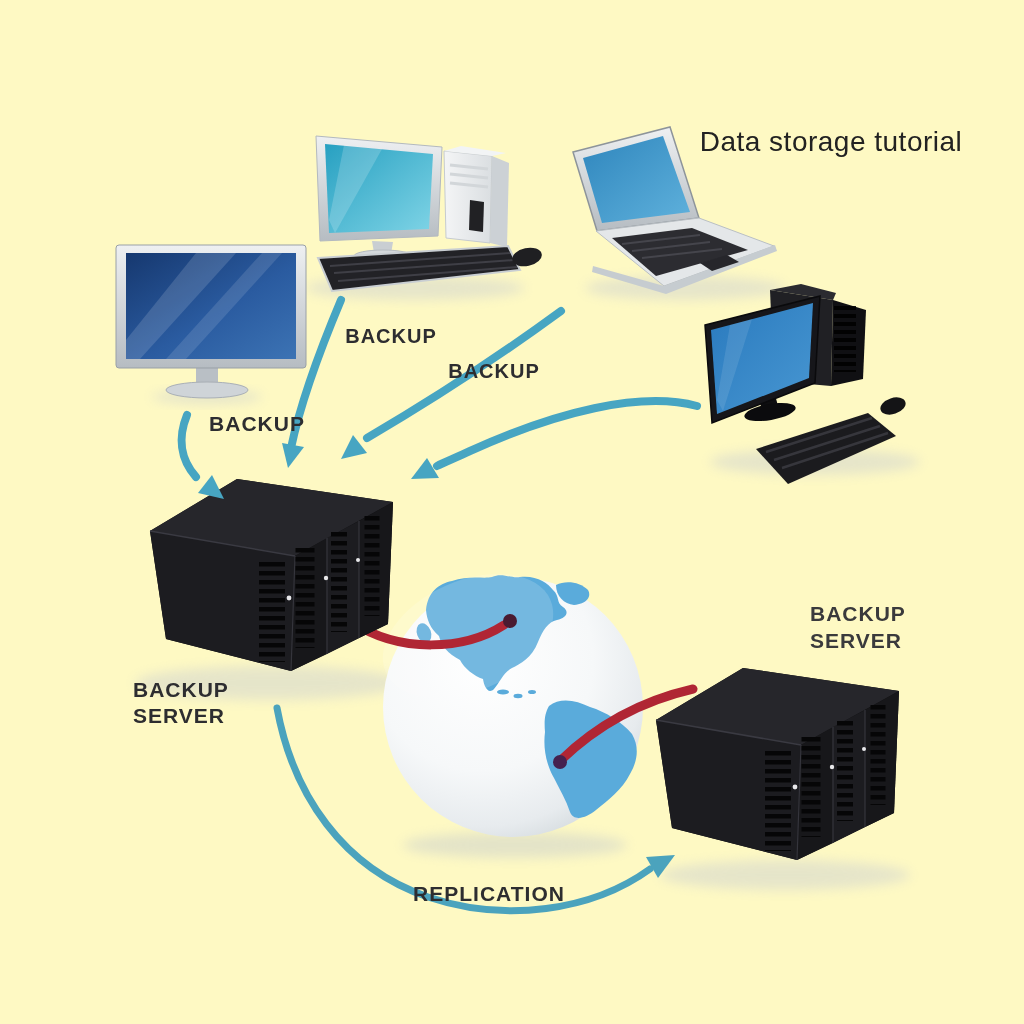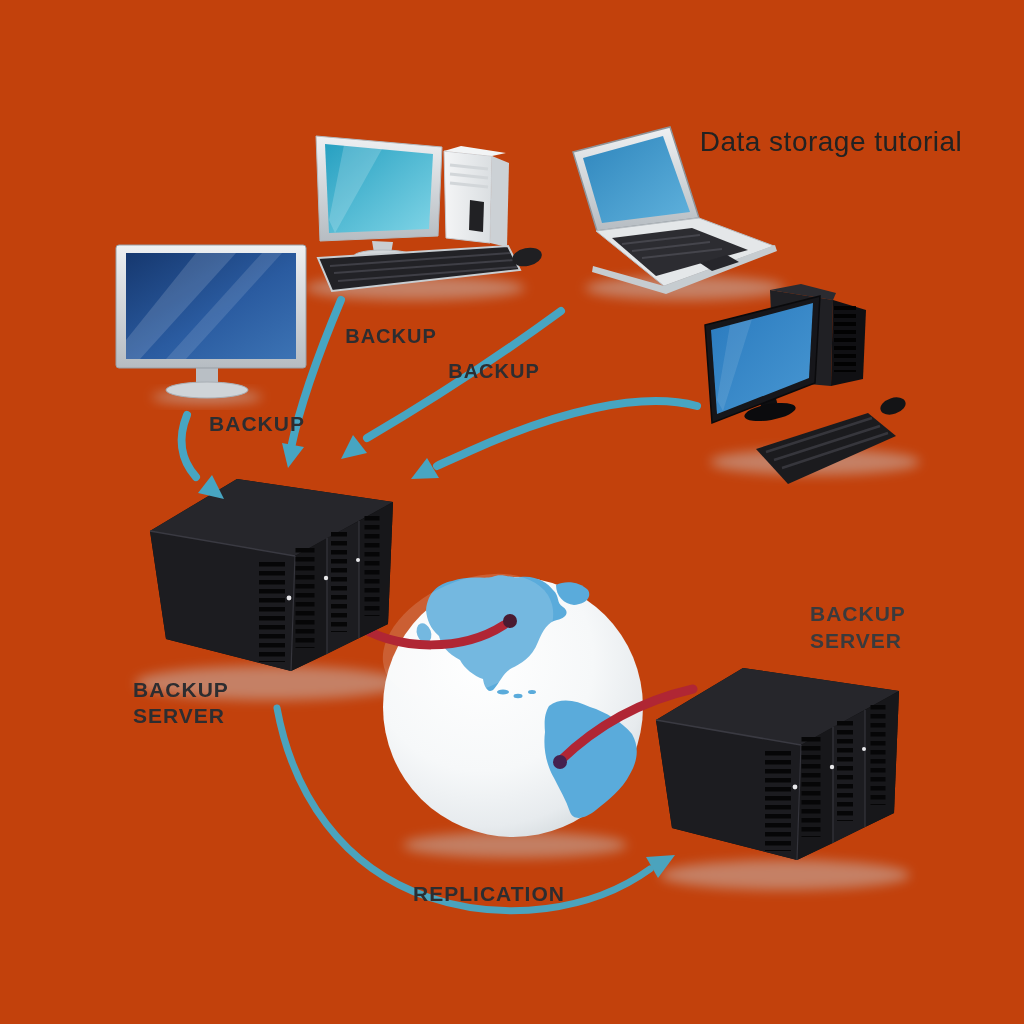--- a/index.html
+++ b/index.html
@@ -1,16 +1,16 @@
 <!DOCTYPE html>
 <html><head>
 <meta charset="utf-8">
 <style>
   html,body{margin:0;padding:0;background:#ffffff;}
-  .stage{position:relative;width:1024px;height:1024px;background:#c2410c;overflow:hidden;}
+  .stage{position:relative;width:1024px;height:1024px;background:#fef9c3;overflow:hidden;}
   svg{position:absolute;left:0;top:0;}
   text{font-family:"Liberation Sans", sans-serif;}
   .lbl{font-weight:bold;letter-spacing:1px;}
   .title-text{font-weight:400;letter-spacing:0.5px;}
   .soft{opacity:.45;}
 </style>
 </head>
 <body>
 
 <div class="stage">

